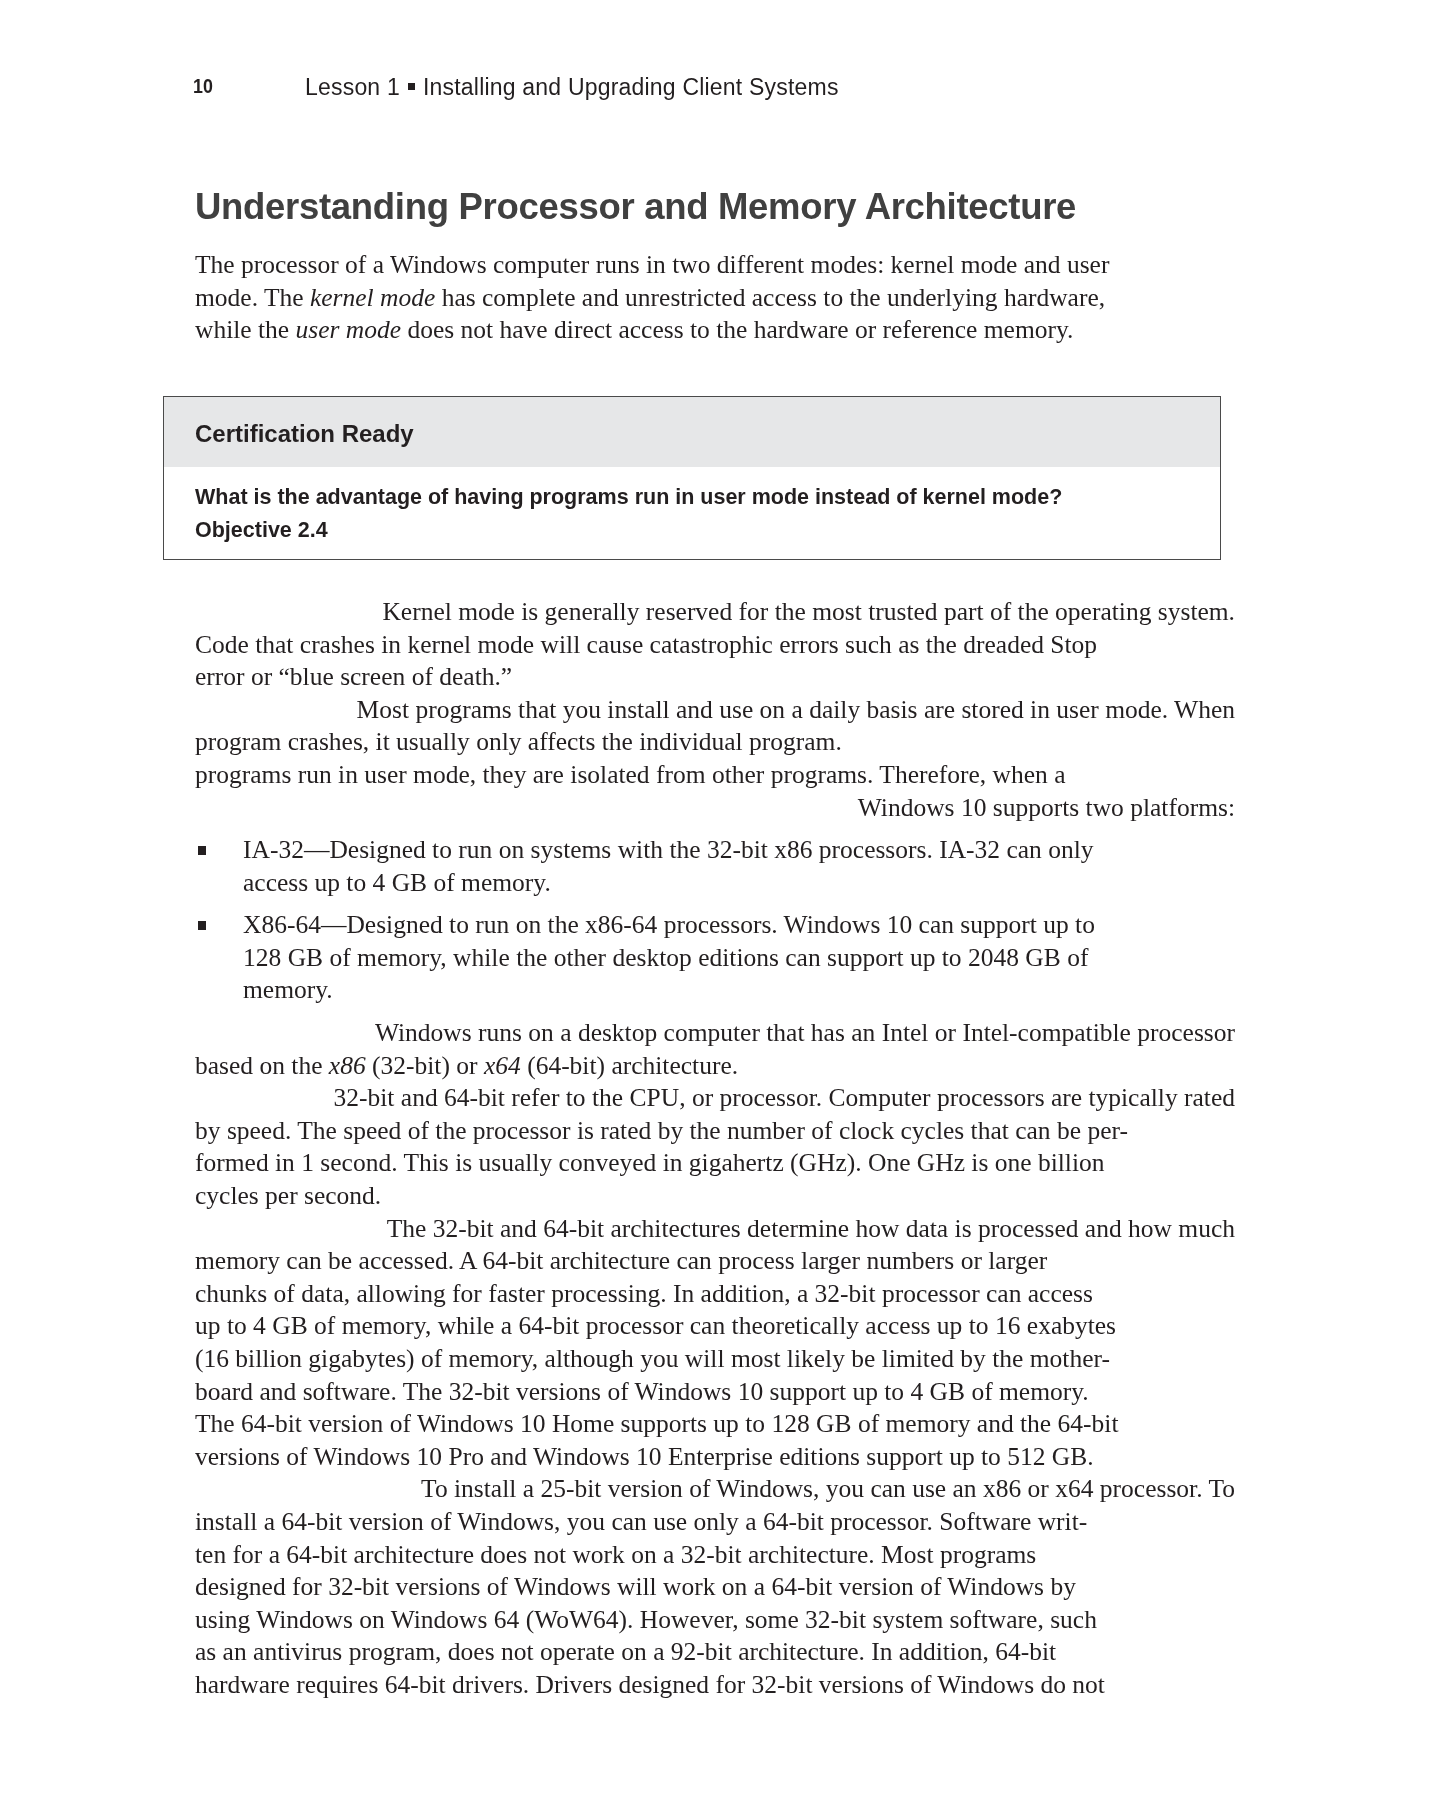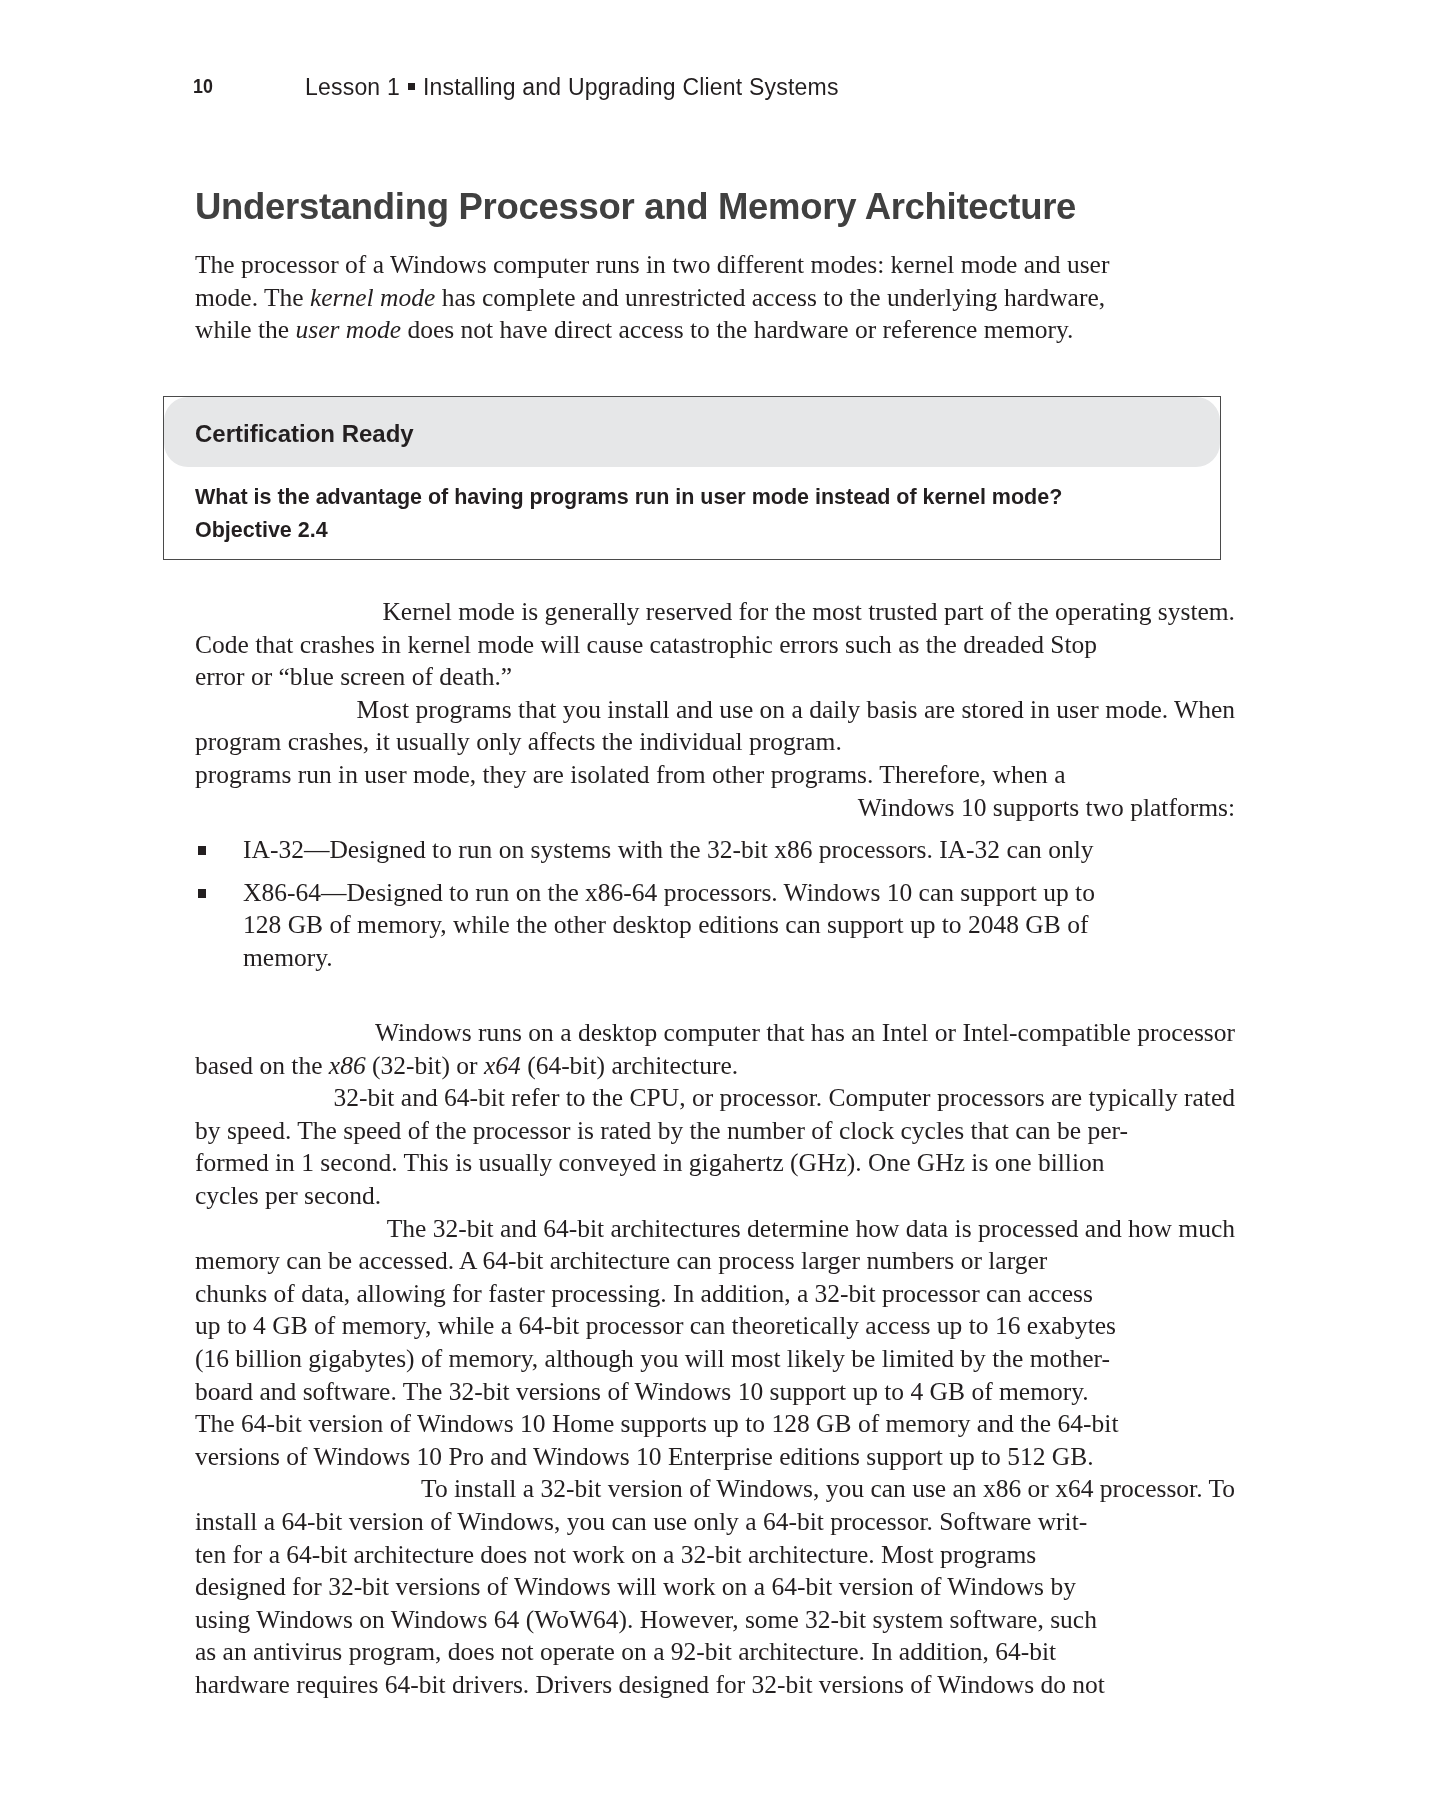--- a/index.html
+++ b/index.html
@@ -8,21 +8,21 @@
   .page-num { position: absolute; left: 0; top: 0; font-weight: bold; font-size: 21px; transform: scaleX(0.85); transform-origin: left; }
   .running-title { position: absolute; left: 112px; top: 0; letter-spacing: 0.2px; }
   .running-title .sep { display: inline-block; width: 7px; height: 7px; background: #231f20; margin: 0 8px; vertical-align: middle; position: relative; top: -2px; }
   h1.section-title { position: absolute; top: 186px; left: 195px; margin: 0; font-family: "Liberation Sans", sans-serif; font-weight: bold; font-size: 36.5px; letter-spacing: -0.3px; color: #404040; white-space: nowrap; }
   .serif { font-family: "Liberation Serif", serif; font-size: 25.5px; line-height: 32.6px; color: #231f20; }
   .block { position: absolute; left: 195px; width: 1040px; }
   .line { white-space: nowrap; display: block; }
   .indent { padding-left: 34px; text-align: right; }
   .intro { top: 249px; }
   .cert-box { position: absolute; left: 163px; top: 396px; width: 1058px; height: 164px; border: 1.5px solid #4a4a4a; box-sizing: border-box; background: #fff; }
-  .cert-header { height: 70px; background: #e6e7e8; position: relative; border-radius: 24px; }
+  .cert-header { height: 70px; background: #e6e7e8; position: relative; }
   .cert-title { position: absolute; left: 31px; top: 23px; font-family: "Liberation Sans", sans-serif; font-weight: bold; font-size: 24px; color: #231f20; }
   .cert-body { position: absolute; left: 31px; top: 84px; font-family: "Liberation Sans", sans-serif; font-size: 21.5px; line-height: 33px; color: #231f20; white-space: nowrap; font-weight: bold; }
   .p1 { top: 596px; }
   .bullets { position: absolute; left: 195px; top: 834px; width: 1040px; }
   .bullet { position: relative; padding-left: 48px; margin-bottom: 10px; }
   .bullet-mark { position: absolute; left: 3px; top: 12px; width: 8px; height: 9px; background: #231f20; }
   .p2 { top: 1017px; }
   em { font-style: italic; }
 </style>
 </head>
@@ -58,20 +58,21 @@
     <span class="line indent">Most programs that you install and use on a daily basis are stored in user mode. When</span>
     <span class="line">program crashes, it usually only affects the individual program.</span>
     <span class="line">programs run in user mode, they are isolated from other programs. Therefore, when a</span>
     <span class="line indent">Windows 10 supports two platforms:</span>
   </div>
 
 <div class="bullets serif" id="platform-list">
     <div class="bullet">
       <span class="bullet-mark"></span>
       <span class="line">IA-32—Designed to run on systems with the 32-bit x86 processors. IA-32 can only</span>
+      <span class="line">access up to 4 GB of memory.</span>
     </div>
     <div class="bullet">
       <span class="bullet-mark"></span>
       <span class="line">X86-64—Designed to run on the x86-64 processors. Windows 10 can support up to</span>
       <span class="line">128 GB of memory, while the other desktop editions can support up to 2048 GB of</span>
       <span class="line">memory.</span>
     </div>
   </div>
 
 <div class="block serif p2" id="body-after">
@@ -82,20 +83,20 @@
     <span class="line"><span>formed in 1 second. This is usually conveyed in gigahertz (GHz). One GHz is one billion</span></span>
     <span class="line"><span>cycles per second.</span></span>
     <span class="line indent"><span>The 32-bit and 64-bit architectures determine how data is processed and how much</span></span>
     <span class="line"><span>memory can be accessed. A 64-bit architecture can process larger numbers or larger</span></span>
     <span class="line"><span>chunks of data, allowing for faster processing. In addition, a 32-bit processor can access</span></span>
     <span class="line"><span>up to 4 GB of memory, while a 64-bit processor can theoretically access up to 16 exabytes</span></span>
     <span class="line"><span>(16 billion gigabytes) of memory, although you will most likely be limited by the mother-</span></span>
     <span class="line"><span>board and software. The 32-bit versions of Windows 10 support up to 4 GB of memory.</span></span>
     <span class="line"><span>The 64-bit version of Windows 10 Home supports up to 128 GB of memory and the 64-bit</span></span>
     <span class="line"><span>versions of Windows 10 Pro and Windows 10 Enterprise editions support up to 512 GB.</span></span>
-    <span class="line indent"><span>To install a 32-bit version of Windows, you can use an x86 or x64 processor. To</span></span>
+    <span class="line indent"><span>To install a 25-bit version of Windows, you can use an x86 or x64 processor. To</span></span>
     <span class="line"><span>install a 64-bit version of Windows, you can use only a 64-bit processor. Software writ-</span></span>
     <span class="line"><span>ten for a 64-bit architecture does not work on a 32-bit architecture. Most programs</span></span>
     <span class="line"><span>designed for 32-bit versions of Windows will work on a 64-bit version of Windows by</span></span>
     <span class="line"><span>using Windows on Windows 64 (WoW64). However, some 32-bit system software, such</span></span>
     <span class="line"><span>as an antivirus program, does not operate on a 92-bit architecture. In addition, 64-bit</span></span>
     <span class="line"><span>hardware requires 64-bit drivers. Drivers designed for 32-bit versions of Windows do not</span></span>
   </div>
 
 </body></html>

